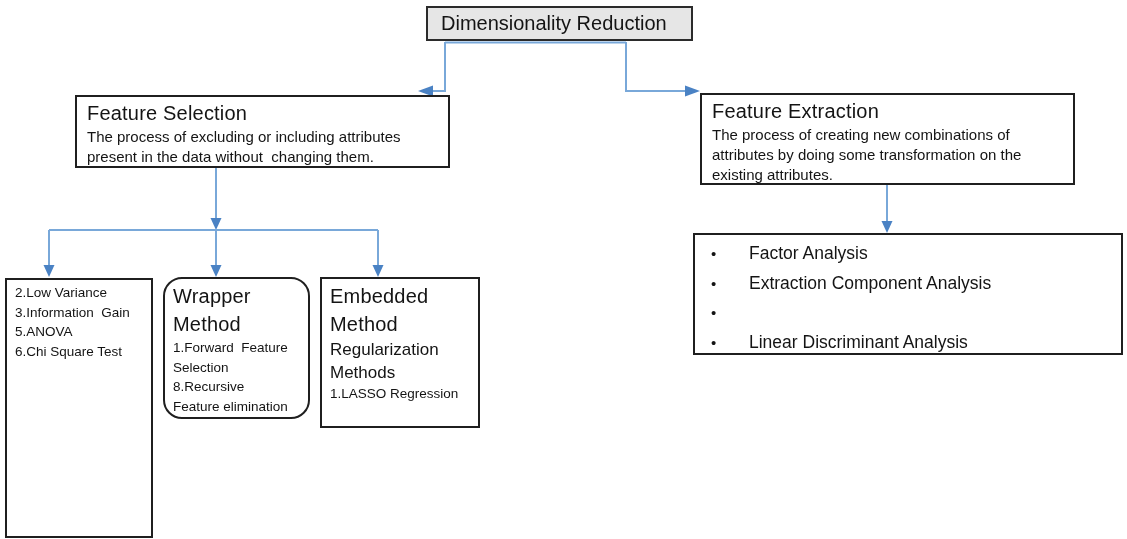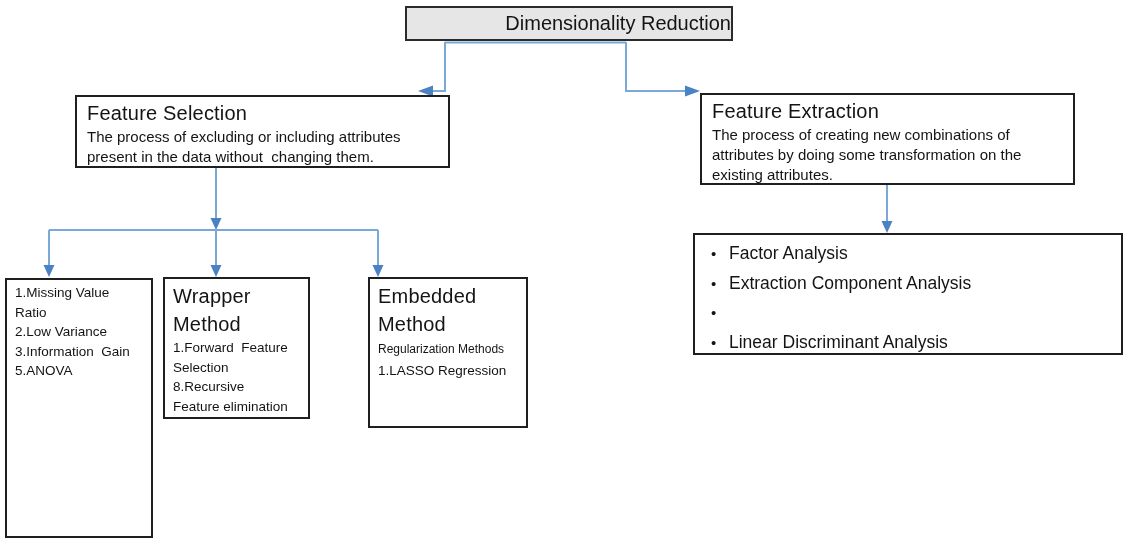--- a/index.html
+++ b/index.html
@@ -28,62 +28,61 @@
     fill: var(--connector-arrow, #4a82c4);
     stroke: none;
   }
   .dbox {
     position: absolute;
     box-sizing: border-box;
     background: #ffffff;
     border: 2px solid var(--box-border, #1f1f1f);
   }
   .title-box {
-    left: 405px; top: 6px; width: 328px; height: 35px;
+    left: 426px; top: 6px; width: 267px; height: 35px;
     background: var(--title-fill, #e6e6e6);
     border-color: #2b2b2b;
     font-size: 20px; line-height: 30px;
     padding-left: 13px;
     white-space: nowrap;
-    text-align: right;
   }
   .heading {
     font-size: 20px; line-height: 28px;
     letter-spacing: 0.2px;
   }
   .heading--narrow { max-width: 82px; }
   .desc {
     font-size: 15px; line-height: 20px;
     white-space: pre-wrap;
   }
   .fs-box { left: 75px;  top: 95px;  width: 375px; height: 73px; padding: 2px 10px 0 10px; }
   .fe-box { left: 700px; top: 93px;  width: 375px; height: 92px; padding: 2px 10px 0 10px; }
   .filter-box   { left: 5px;   top: 278px; width: 148px; height: 260px; padding: 3px 10px 0 8px; }
-  .wrapper-box  { left: 163px; top: 277px; width: 147px; height: 142px; padding: 3px 18px 0 8px; }
-  .embedded-box { left: 320px; top: 277px; width: 160px; height: 151px; padding: 3px 14px 0 8px; margin-left: 48px; }
+  .wrapper-box  { left: 163px; top: 277px; width: 147px; height: 142px; padding: 3px 18px 0 8px; border-radius: 19px; }
+  .embedded-box { left: 320px; top: 277px; width: 160px; height: 151px; padding: 3px 14px 0 8px; }
   .method-item {
     font-size: 13.5px; line-height: 19.5px;
     white-space: pre-wrap;
   }
   .sub-heading {
-    font-size: 12px; line-height: 23px;
+    font-size: 17px; line-height: 23px;
   }
   .bullets-box {
     left: 693px; top: 233px; width: 430px; height: 122px;
     padding-top: 4px;
   }
   .bullet-row {
     display: flex; align-items: baseline;
     font-size: 17.5px; line-height: 29.5px;
   }
   .bullet-glyph {
     margin-left: 16px; width: 10px;
     font-size: 15px;
   }
-  .bullet-text { margin-left: 8px; }
+  .bullet-text { margin-left: 28px; }
 </style>
 </head>
 <body>
 
 <div class="canvas">
 
   <svg class="connector-layer" viewBox="0 0 1127 539">
     <g>
       <path class="conn-line" d="M445,42.5 H626"></path>
     </g>
@@ -128,24 +127,24 @@
     <div class="heading">Feature Selection</div>
     <div class="desc">The process of excluding or including attributes present in the data without  changing them.</div>
   </div>
 
   <div class="dbox fe-box">
     <div class="heading">Feature Extraction</div>
     <div class="desc">The process of creating new combinations of attributes by doing some transformation on the existing attributes.</div>
   </div>
 
   <div class="dbox filter-box">
-    <div class="method-item">1.Missing Value Ratio</div>
     <div class="method-item">2.Low Variance</div>
     <div class="method-item">3.Information  Gain</div>
     <div class="method-item">5.ANOVA</div>
+    <div class="method-item">6.Chi Square Test</div>
   </div>
 
   <div class="dbox wrapper-box">
     <div class="heading">Wrapper Method</div>
     <div class="method-item">1.Forward  Feature Selection</div>
     <div class="method-item">8.Recursive Feature elimination</div>
   </div>
 
   <div class="dbox embedded-box">
     <div class="heading">Embedded Method</div>

